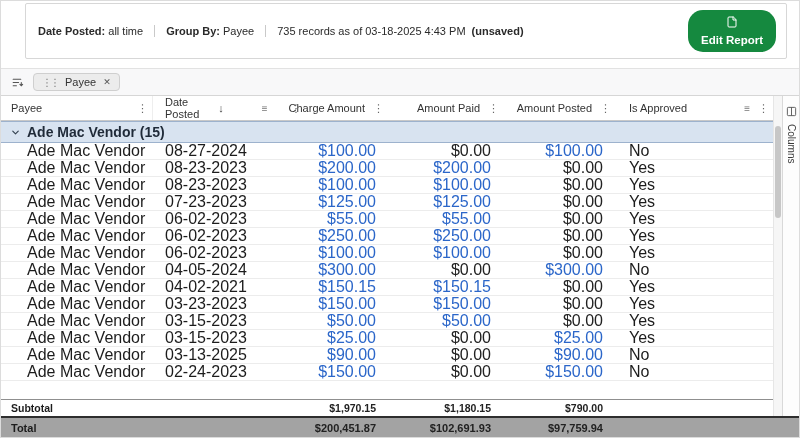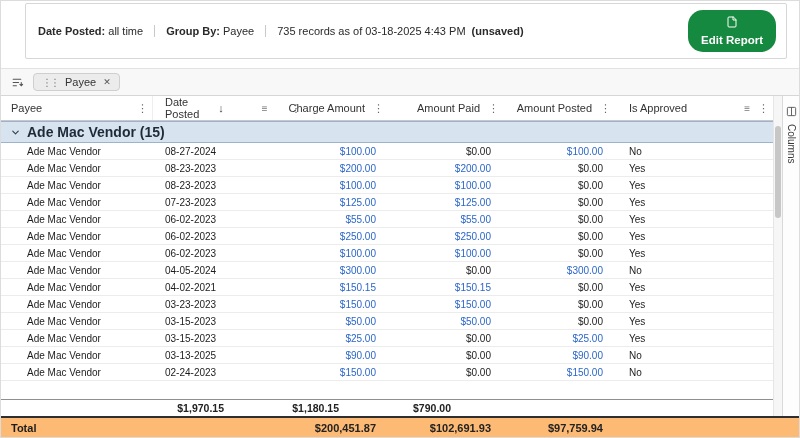--- a/index.html
+++ b/index.html
@@ -70,37 +70,37 @@
 
   .grow {
     height:22px; flex:none; background:#d8e3f0;
     border-top:1px solid #9db2cd; border-bottom:1px solid #9db2cd;
     display:flex; align-items:center; gap:6px; padding-left:9px;
     font-size:14px; font-weight:700; color:#1f2a38; cursor:pointer;
   }
   .chev { display:flex; align-items:center; color:#33414f; }
 
   .tbody { flex:1; overflow:hidden; }
-  .trow { display:flex; align-items:center; height:17px; border-bottom:1px solid #ececec; font-size:10px; }
+  .trow { display:flex; align-items:center; height:17px; border-bottom:1px solid #ececec; font-size:16px; }
   .cell { overflow:hidden; white-space:nowrap; }
   .payee-data { padding-left:26px; }
   .trow .col-date { padding-left:12px; }
   .num { text-align:right; padding-right:12px; color:#222; }
   .amt-link { color:#2b66c9; cursor:pointer; }
 
   .strow {
     flex:none; display:flex; align-items:center; height:17px;
     border-top:1px solid #8f8f8f; background:#fff;
     font-size:10.5px; font-weight:700;
   }
   .strow .col-payee { padding-left:10px; }
 
   .totrow {
     flex:none; display:flex; align-items:center; height:21px;
-    border-top:2px solid #2e2e2e; background:#fdba74;
+    border-top:2px solid #2e2e2e; background:#a3a3a3;
     font-size:11px; font-weight:700;
   }
   .totrow .col-payee { padding-left:10px; }
 
   
   .vscroll { width:9px; background:#f6f6f6; border-left:1px solid #e6e6e6; position:relative; flex:none; }
   .vthumb { position:absolute; top:30px; left:1px; width:6px; height:92px; background:#c7c7c7; border-radius:3px; }
   .colstrip {
     width:17px; flex:none; border-left:1px solid #d9d9d9; background:#fdfdfd;
     display:flex; flex-direction:column; align-items:center; padding-top:10px; gap:7px; cursor:pointer;
@@ -305,20 +305,21 @@
             <div class="cell col-payee payee-data">Ade Mac Vendor</div>
             <div class="cell col-date">02-24-2023</div>
             <div class="cell num amt-link col-charge">$150.00</div>
             <div class="cell num  col-paid">$0.00</div>
             <div class="cell num amt-link col-unpaid">$150.00</div>
             <div class="cell col-approved">No</div>
           </div>
         </div>
 
       <div class="strow">
+        <div class="cell col-payee">Subtotal</div>
         <div class="cell col-date"></div>
         <div class="cell num col-charge">$1,970.15</div>
         <div class="cell num col-paid">$1,180.15</div>
         <div class="cell num col-unpaid">$790.00</div>
         <div class="cell col-approved"></div>
       </div>
     </div>
 
     <div class="vscroll">
       <div class="vthumb"></div>

